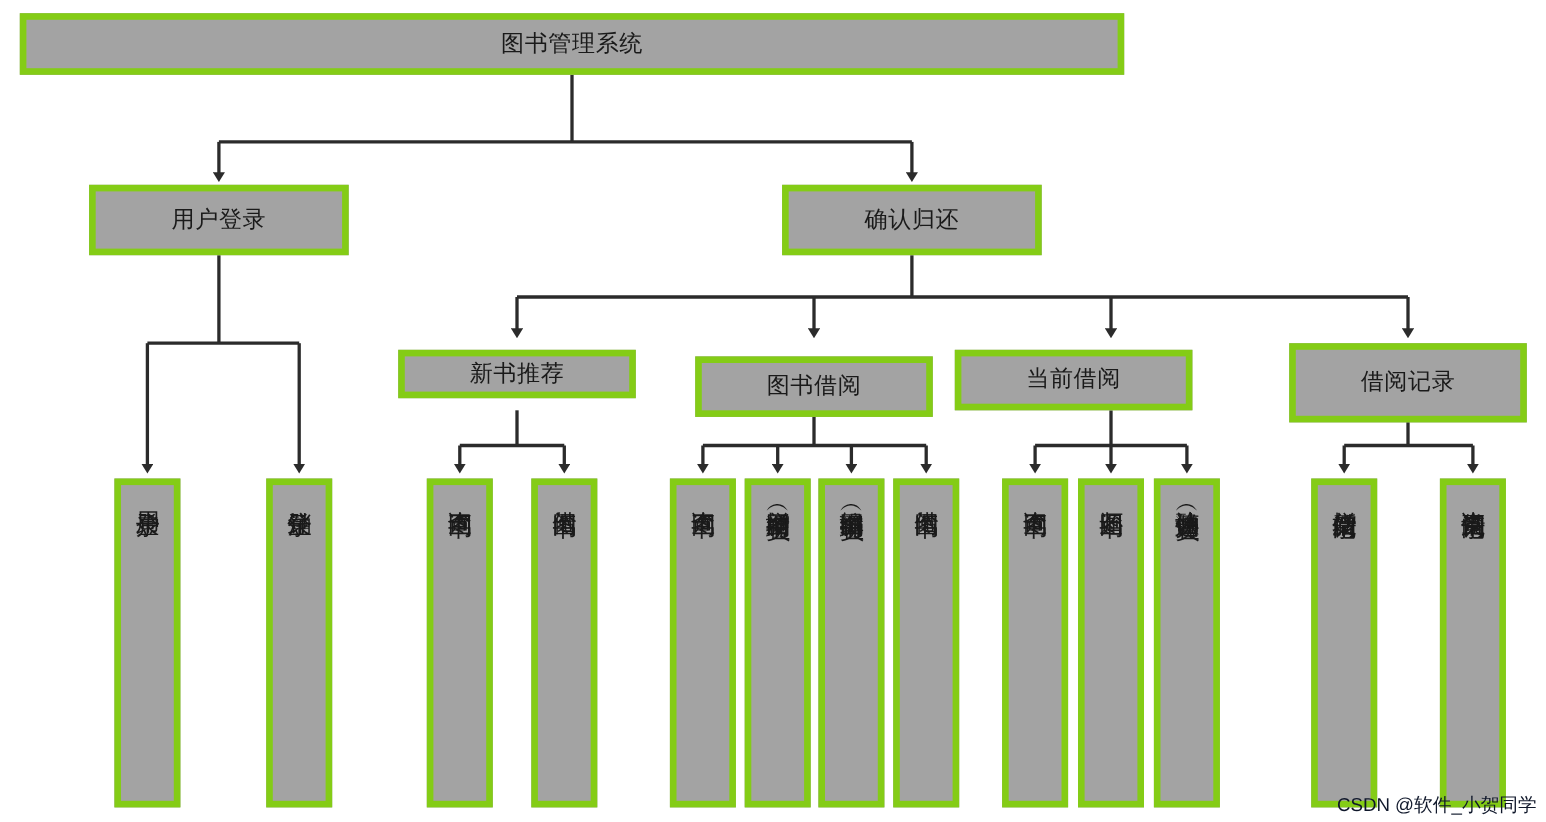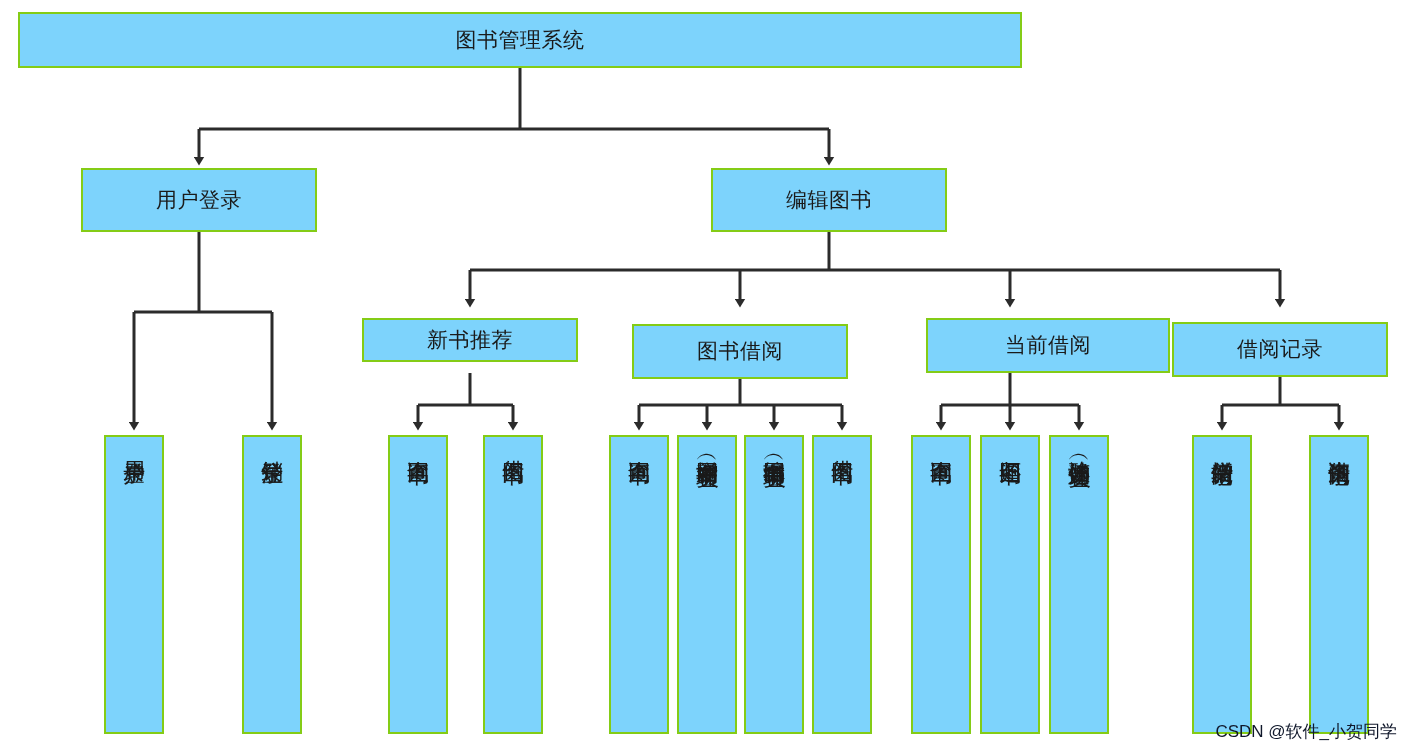--- a/index.html
+++ b/index.html
@@ -21,22 +21,22 @@
     position: absolute;
     left: 0;
     top: 0;
     width: 1405px;
     height: 747px;
     pointer-events: none;
   }
   .node {
     position: absolute;
     box-sizing: border-box;
-    background: #7dd3fc;
-    border: 2px solid #84cc16;
+    background: #a3a3a3;
+    border: 6px solid #84cc16;
     display: flex;
     align-items: center;
     justify-content: center;
     color: #1a1a1a;
   }
   .node .lbl {
     display: block;
     text-align: center;
     line-height: 1.18;
   }
@@ -126,33 +126,33 @@
   </svg>
 
   <div class="node h" style="left:18px; top:12px; width:1004px; height:56px;">
     <span class="lbl">图书管理系统</span>
   </div>
 
   <div class="node h" style="left:81px; top:168px; width:236px; height:64px;">
     <span class="lbl">用户登录</span>
   </div>
   <div class="node h" style="left:711px; top:168px; width:236px; height:64px;">
-    <span class="lbl">编辑图书</span>
+    <span class="lbl">确认归还</span>
   </div>
 
   <div class="node h" style="left:362px; top:318px; width:216px; height:44px;">
     <span class="lbl">新书推荐</span>
   </div>
   <div class="node h" style="left:632px; top:324px; width:216px; height:55px;">
     <span class="lbl">图书借阅</span>
   </div>
-  <div class="node h" style="left:926px; top:318px; width:244px; height:55px;">
+  <div class="node h" style="left:868px; top:318px; width:216px; height:55px;">
     <span class="lbl">当前借阅</span>
   </div>
-  <div class="node h" style="left:1172px; top:322px; width:216px; height:55px;">
+  <div class="node h" style="left:1172px; top:312px; width:216px; height:72px;">
     <span class="lbl">借阅记录</span>
   </div>
 
   <div class="node v" style="left:104px; top:435px; width:60px; height:299px;">
     <span class="lbl">用户登录</span>
   </div>
   <div class="node v" style="left:242px; top:435px; width:60px; height:299px;">
     <span class="lbl">注销登录</span>
   </div>
 

